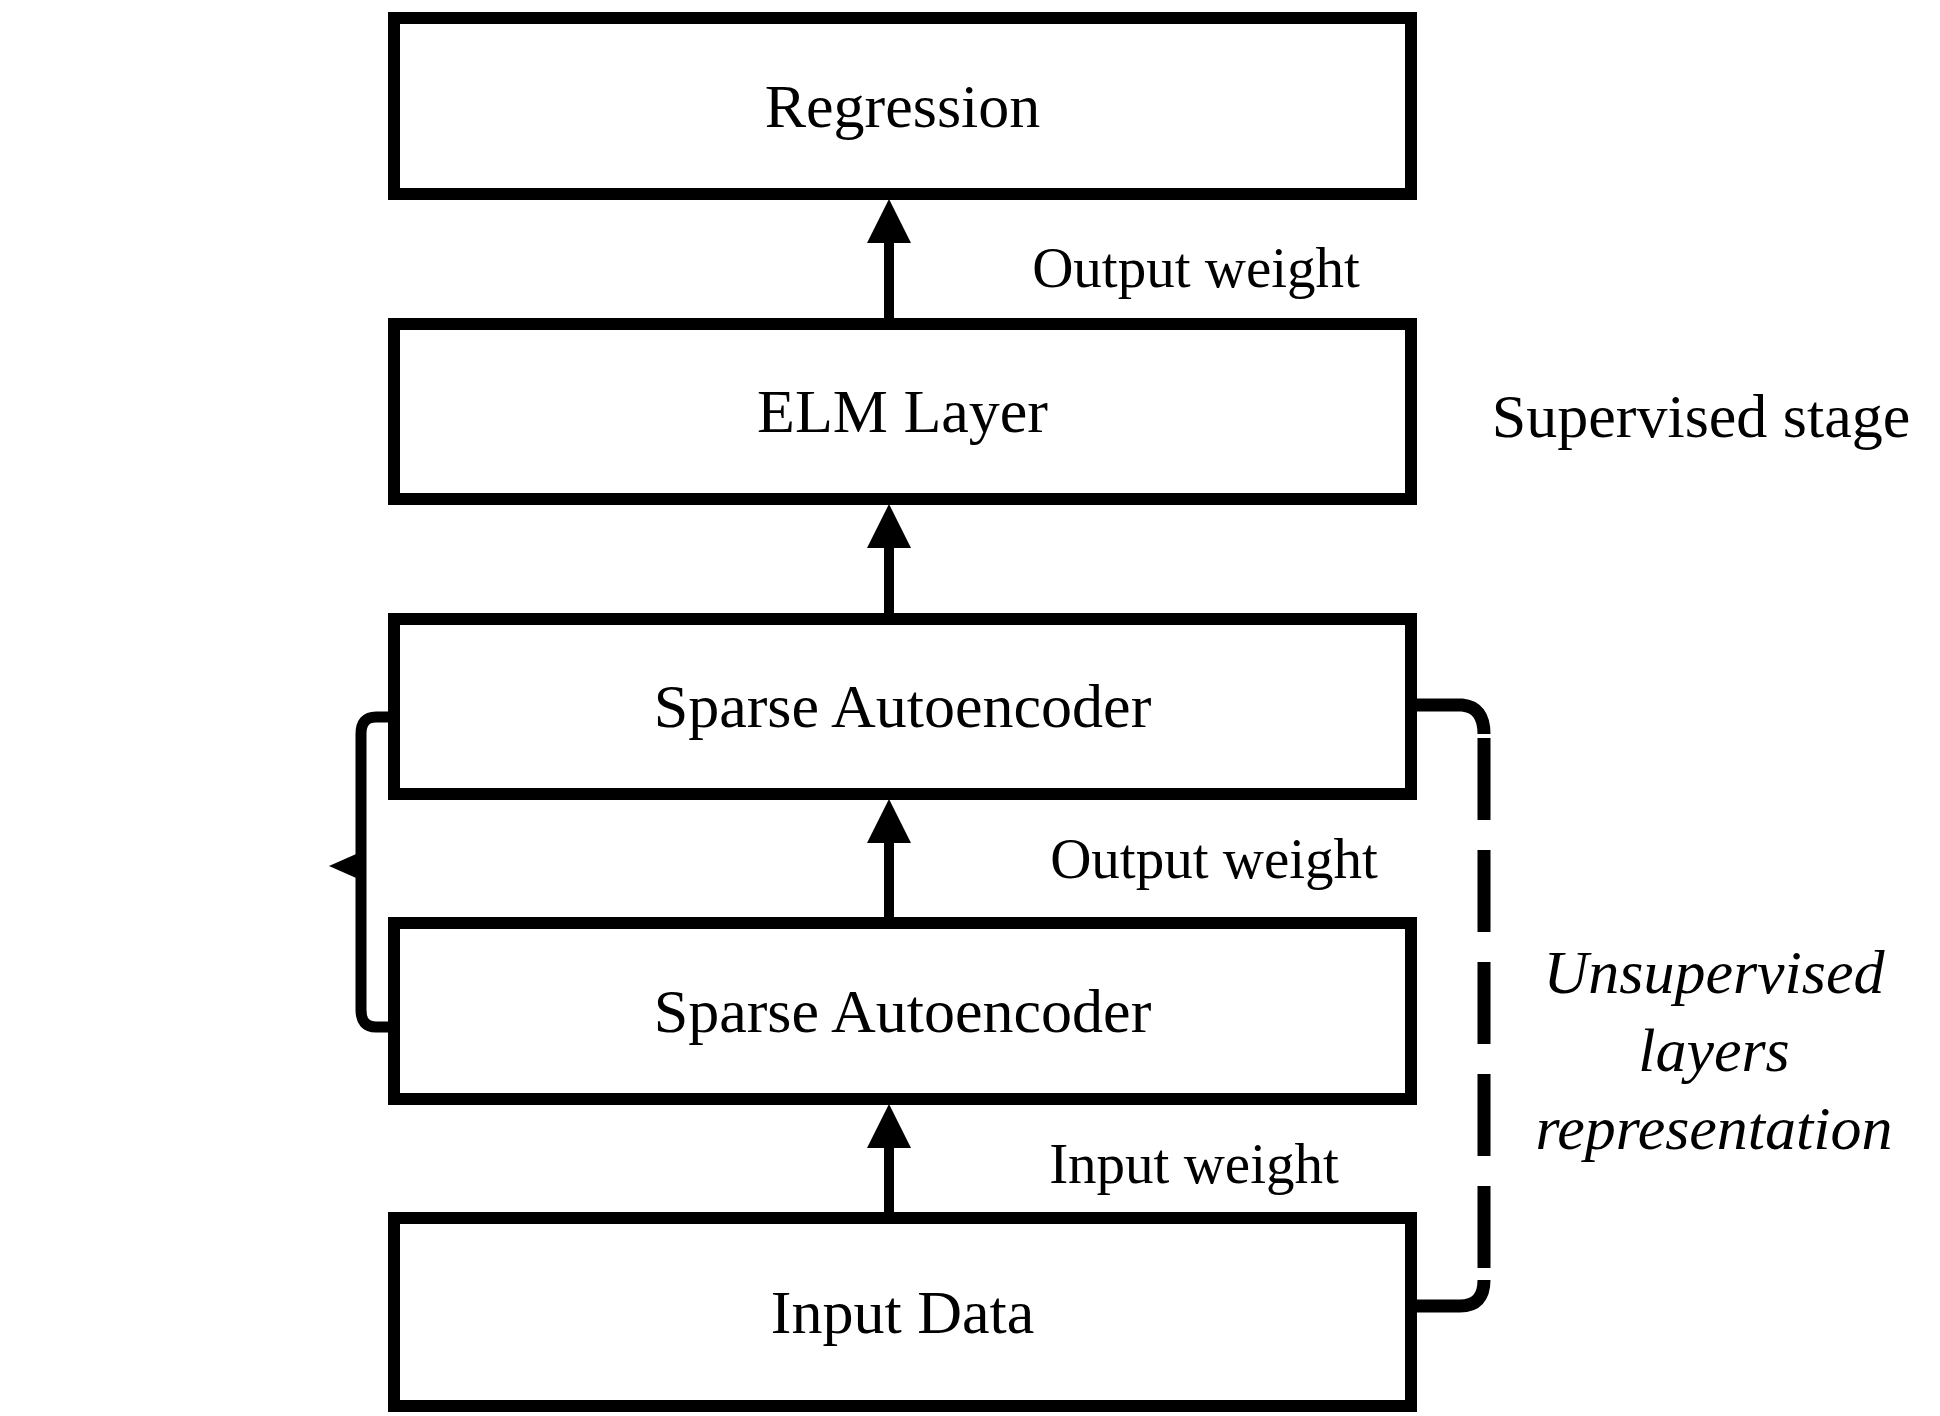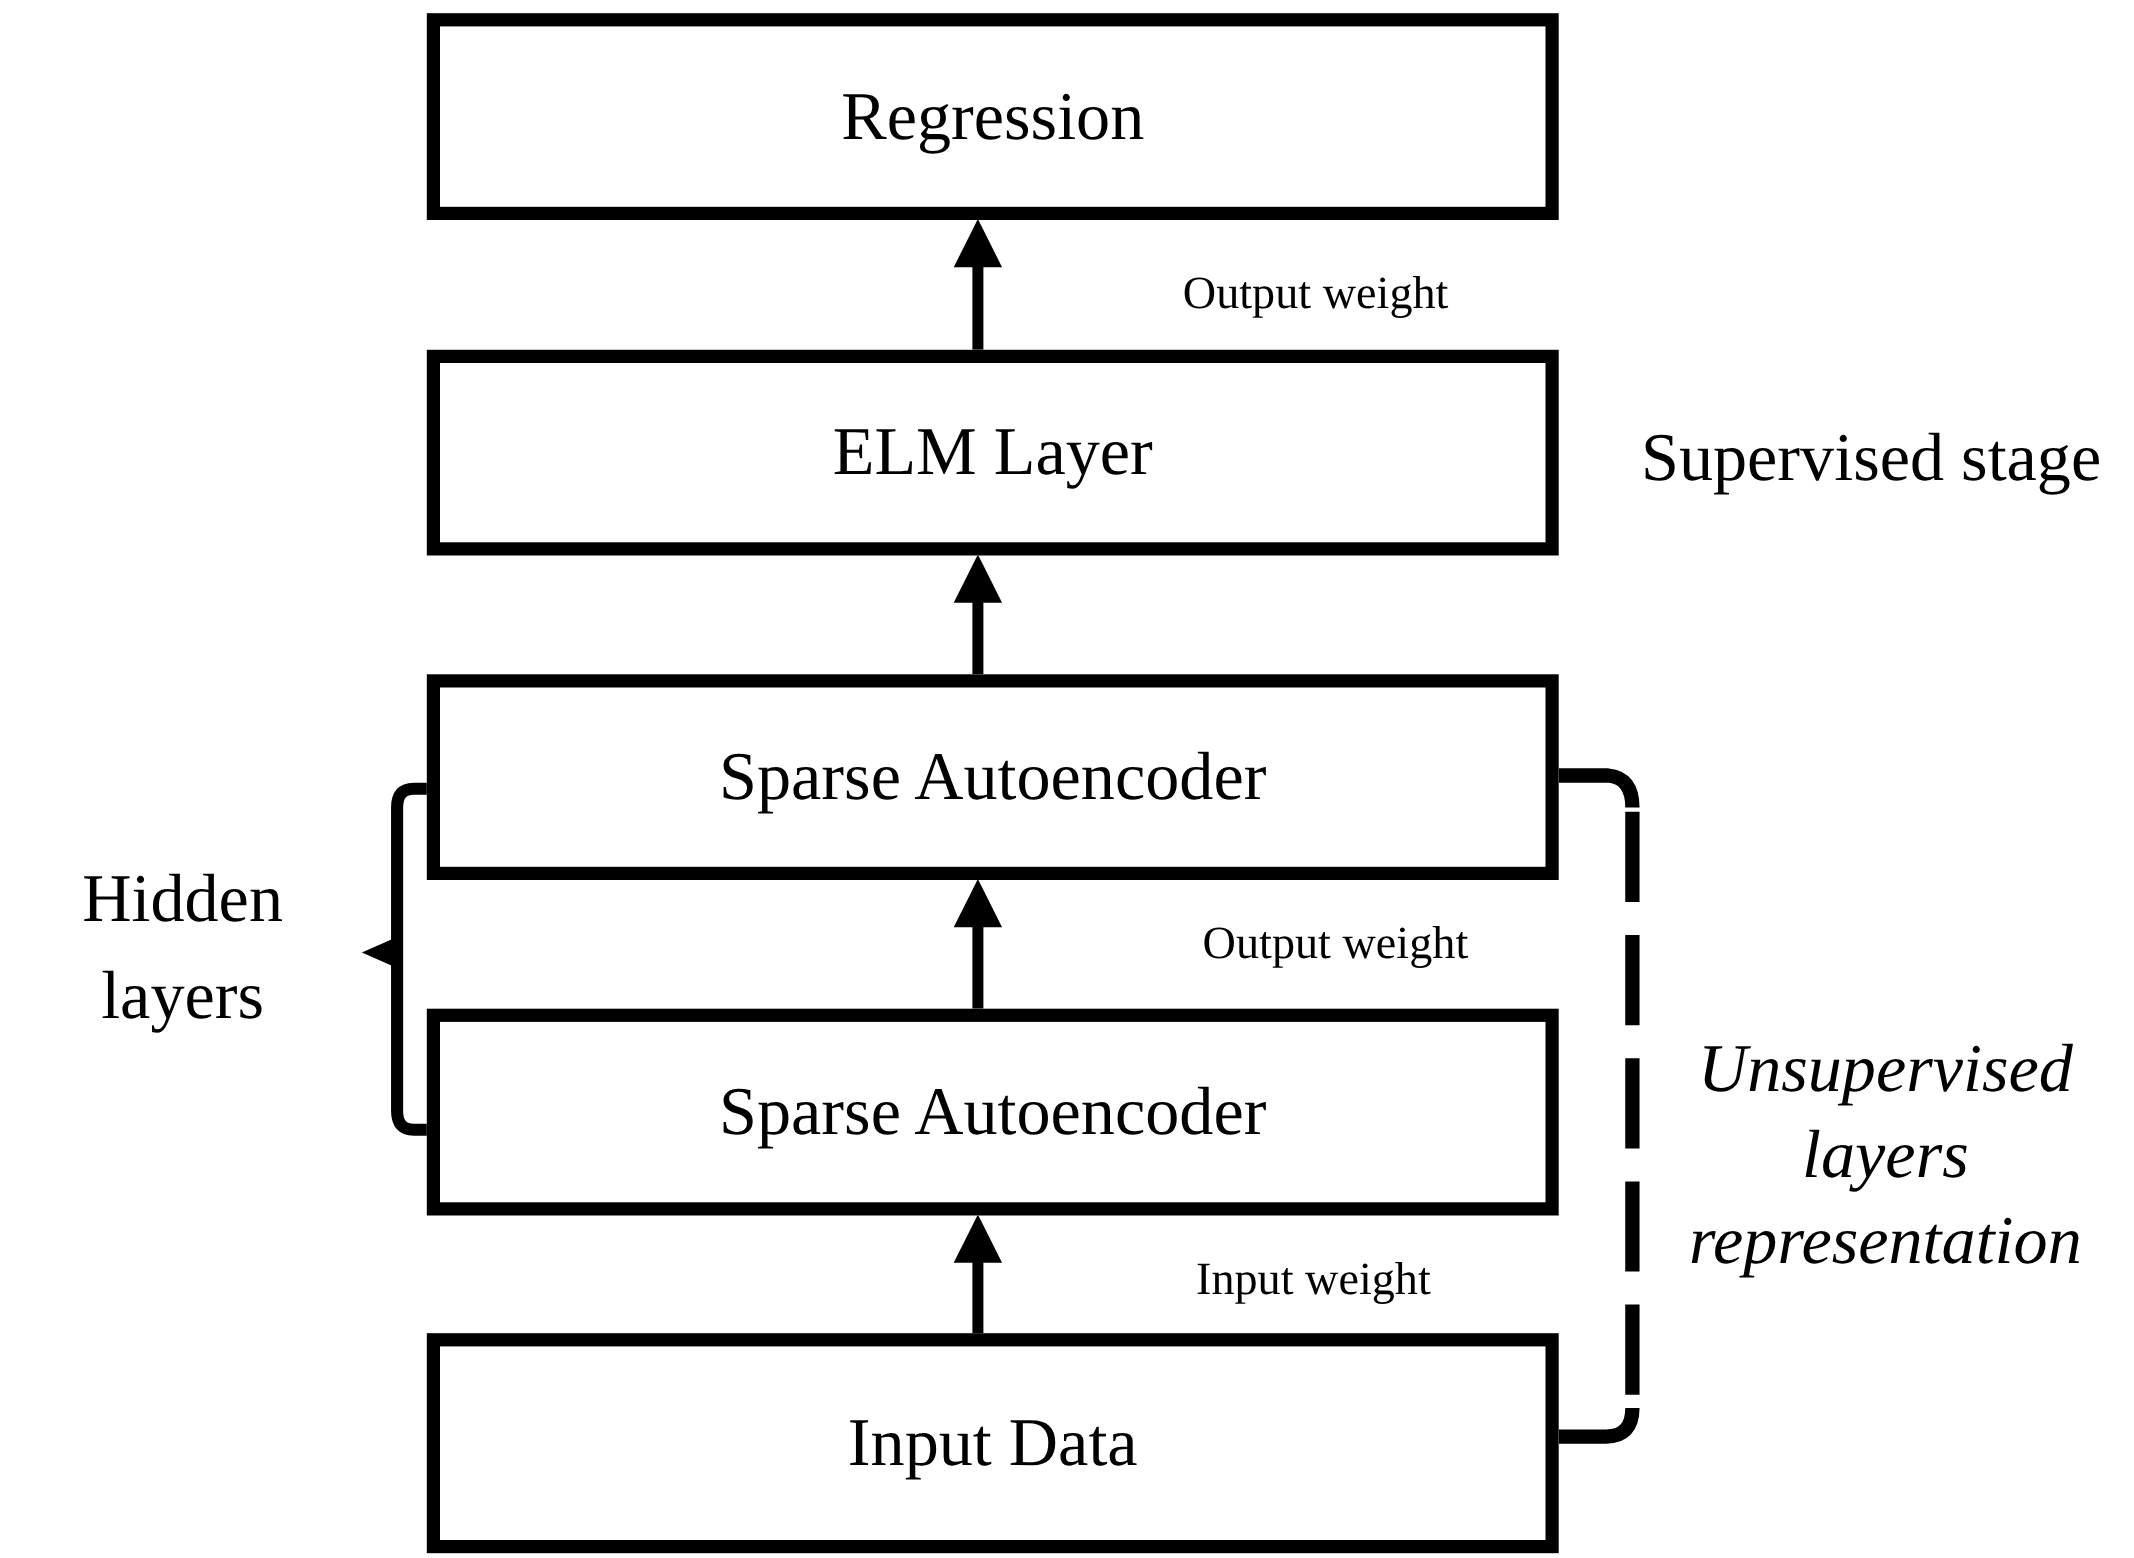--- a/index.html
+++ b/index.html
@@ -32,21 +32,21 @@
   }
   #box-regression     { top: 12px;   height: 188px; }
   #box-elm-layer      { top: 318px;  height: 187px; }
   #box-sparse-upper   { top: 613px;  height: 187px; }
   #box-sparse-lower   { top: 917px;  height: 188px; }
   #box-input-data     { top: 1212px; height: 200px; }
 
   .edge-label {
     position: absolute;
     transform: translate(-50%, -50%);
-    font-size: 42px;
+    font-size: 57px;
     white-space: nowrap;
     z-index: 3;
   }
   #label-output-weight { left: 1196px; top: 267px; }
   #label-hidden-weight { left: 1214px; top: 858px; }
   #label-input-weight  { left: 1194px; top: 1163px; }
 
   .side-label {
     position: absolute;
     transform: translate(-50%, -50%);
@@ -130,24 +130,20 @@
 
   <div class="edge-label" id="label-hidden-weight">Output weight</div>
 
   <div class="edge-label" id="label-input-weight">Input weight</div>
 
 
   <div class="side-label" id="label-supervised-stage">
     <div>Supervised stage</div>
   </div>
 
-  <div class="side-label" id="label-hidden-layers">
-    <div>Hidden</div>
-    <div>layers</div>
-  </div>
 
   <div class="side-label" id="label-unsupervised">
     <div>Unsupervised</div>
     <div>layers</div>
     <div>representation</div>
   </div>
 
 </div>
 
 </body></html>

